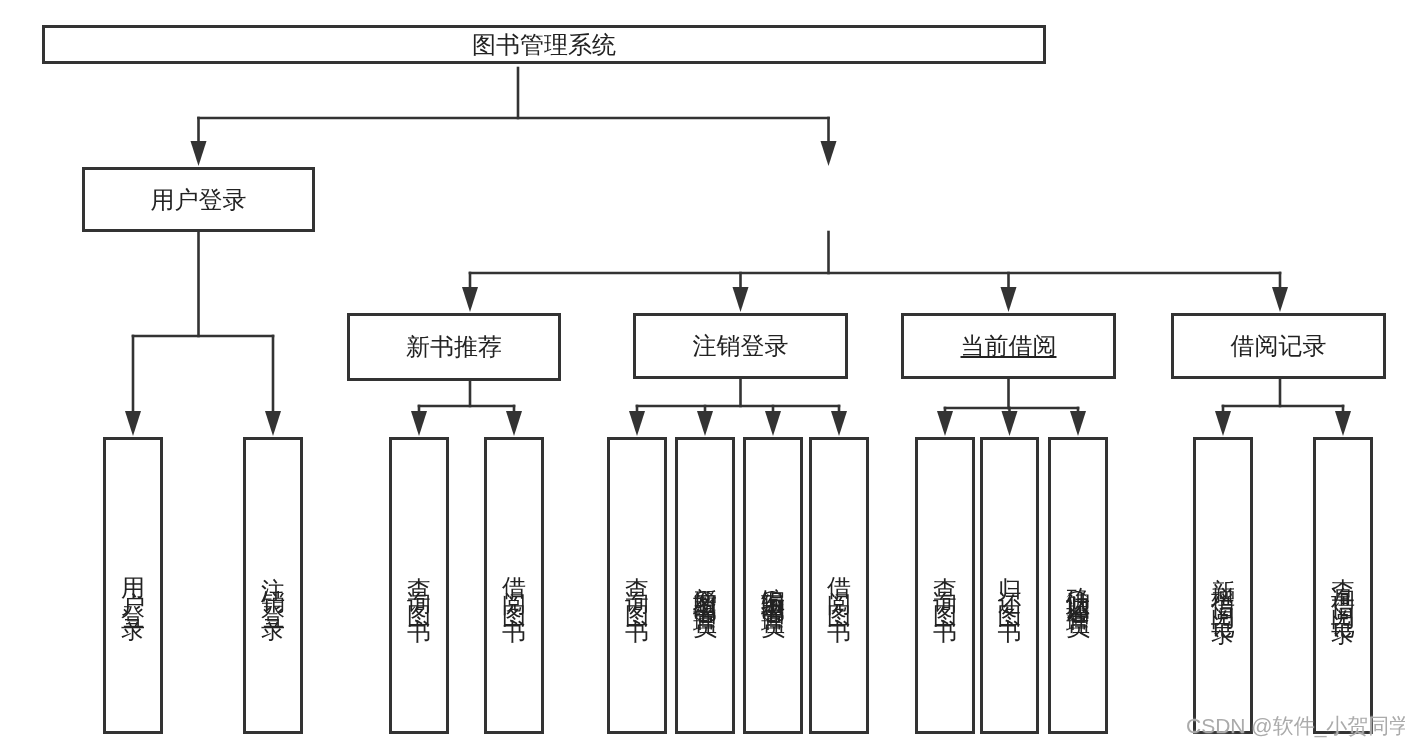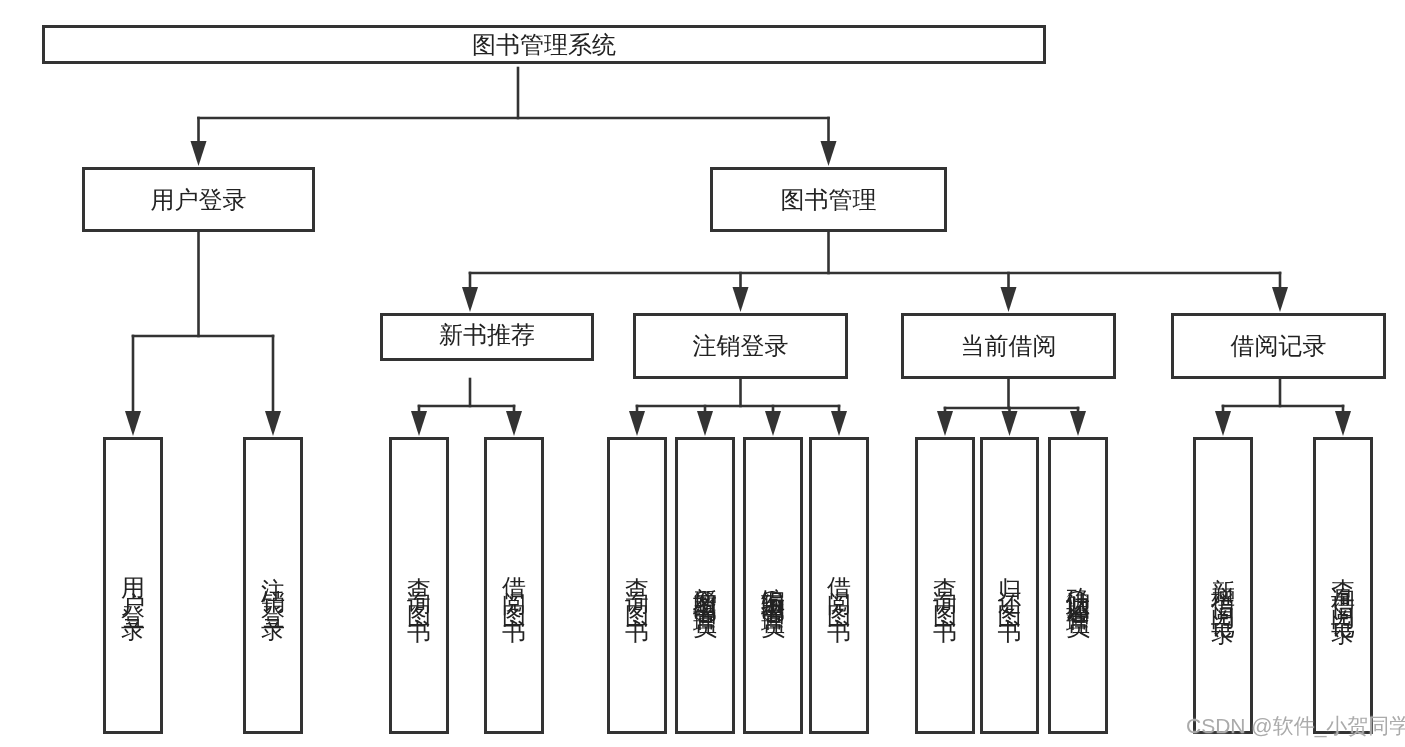--- a/index.html
+++ b/index.html
@@ -117,25 +117,24 @@
       <polygon points="1070,411 1086,411 1078,436"></polygon>
       <line x1="1223" y1="406" x2="1223" y2="415"></line>
       <polygon points="1215,411 1231,411 1223,436"></polygon>
       <line x1="1343" y1="406" x2="1343" y2="415"></line>
       <polygon points="1335,411 1351,411 1343,436"></polygon>
     </svg>
 
   <div class="node" style="left:18px; top:25px; width:1004px; height:39px;margin-left:24px;">图书管理系统</div>
 
   <div class="node" style="left:82px; top:167px; width:233px; height:65px;">用户登录</div>
-  <div class="node" style="left:710px; top:167px; width:237px; height:65px;">图书管理</div>
 
-  <div class="node" style="left:380px; top:313px; width:214px; height:48px;font-family:Liberation Mono, monospace;">新书推荐</div>
+  <div class="node" style="left:347px; top:313px; width:214px; height:68px;">新书推荐</div>
   <div class="node" style="left:633px; top:313px; width:215px; height:66px;">注销登录</div>
-  <div class="node" style="left:901px; top:313px; width:215px; height:66px;">当前借阅</div>
+  <div class="node" style="left:901px; top:313px; width:215px; height:66px;text-decoration:underline;">当前借阅</div>
   <div class="node" style="left:1171px; top:313px; width:215px; height:66px;">借阅记录</div>
 
   <div class="node leaf" style="left:103px; top:437px; width:60px; height:297px;">
     <span class="vtext" style="letter-spacing: 14px;">用户登录</span>
   </div>
   <div class="node leaf" style="left:243px; top:437px; width:60px; height:297px;">
     <span class="vtext" style="letter-spacing: 14px;">注销登录</span>
   </div>
 
   <div class="node leaf" style="left:389px; top:437px; width:60px; height:297px;">

